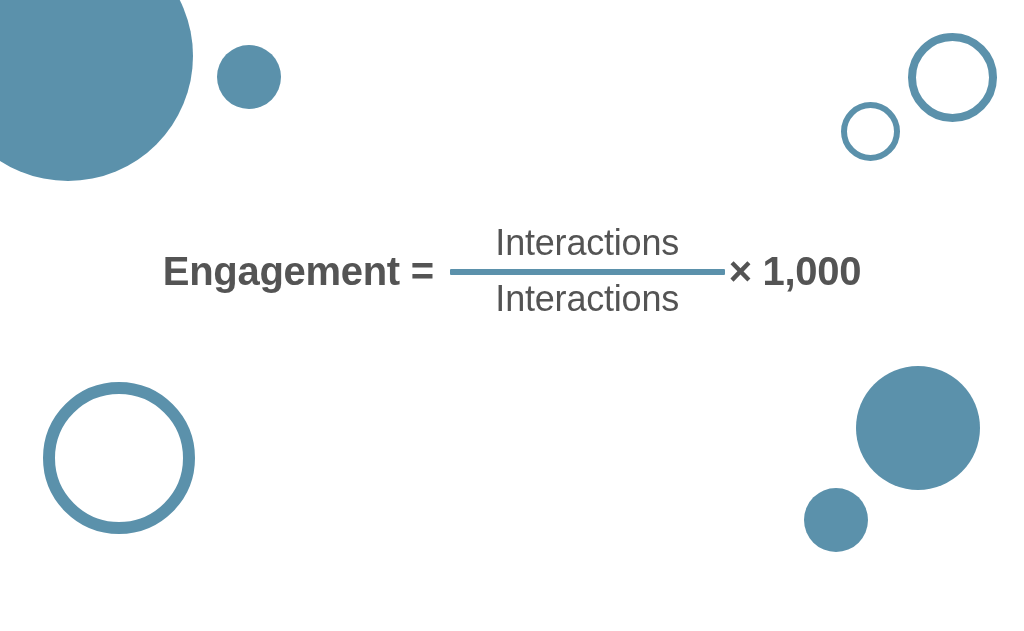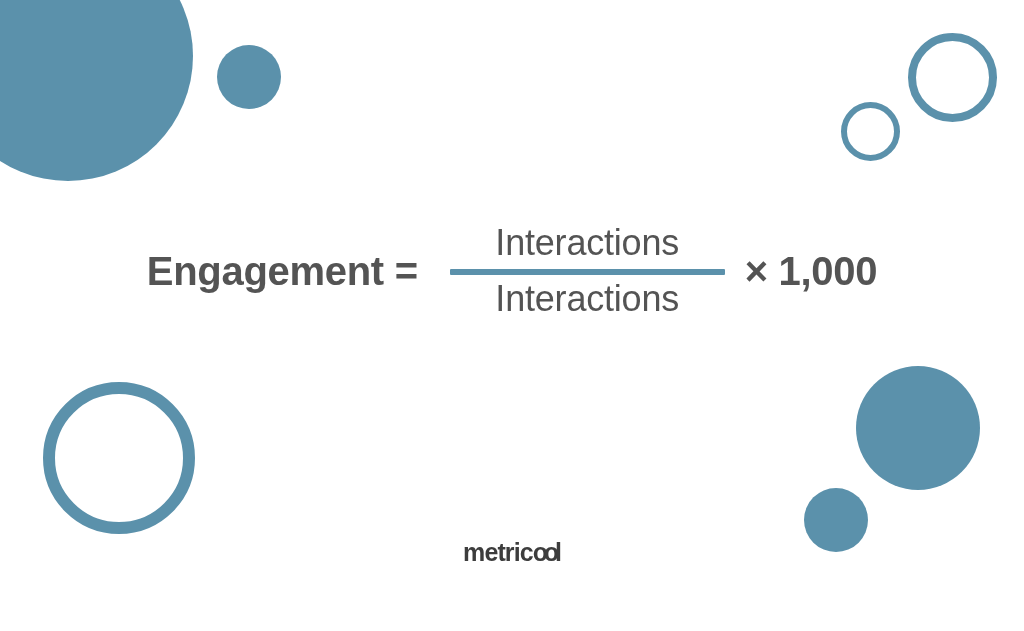--- a/index.html
+++ b/index.html
@@ -45,21 +45,21 @@
 
   
   #formula {
     position: absolute;
     left: 0;
     top: 222px;
     width: 1024px;
     display: flex;
     align-items: center;
     justify-content: center;
-    gap: 16px;
+    gap: 0;
   }
   .lhs, .rhs {
     color: #545454;
     font-size: 40px;
     font-weight: bold;
     letter-spacing: -0.3px;
     white-space: nowrap;
     line-height: 1;
   }
   .lhs { margin-right: 16px; }
@@ -126,15 +126,14 @@
 
     <span class="fraction">
       <span class="numerator">Interactions</span>
       <span class="frac-bar"></span>
       <span class="denominator">Interactions</span>
     </span>
 
     <span class="rhs">× 1,000</span>
   </div>
 
-  <div id="logo"><span>metric</span><span class="tight-o">oo</span><span>l</span></div>
 
 </div>
 
 </body></html>

